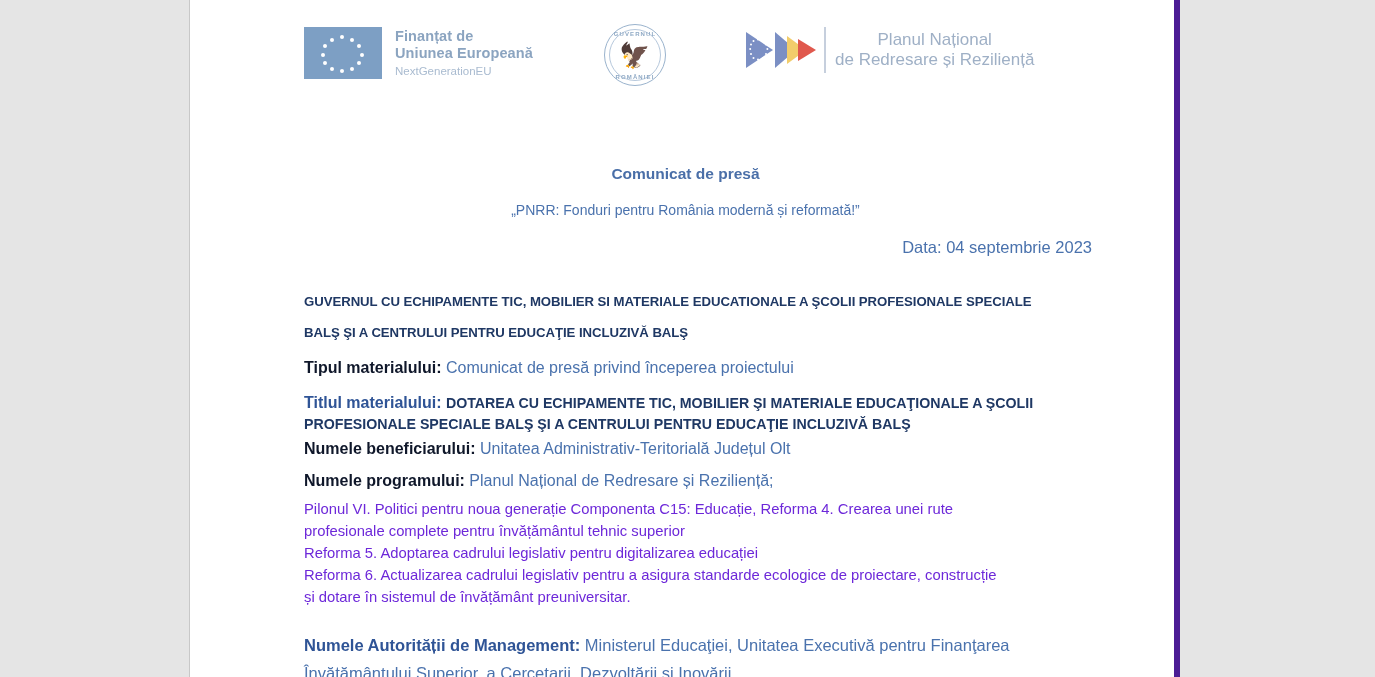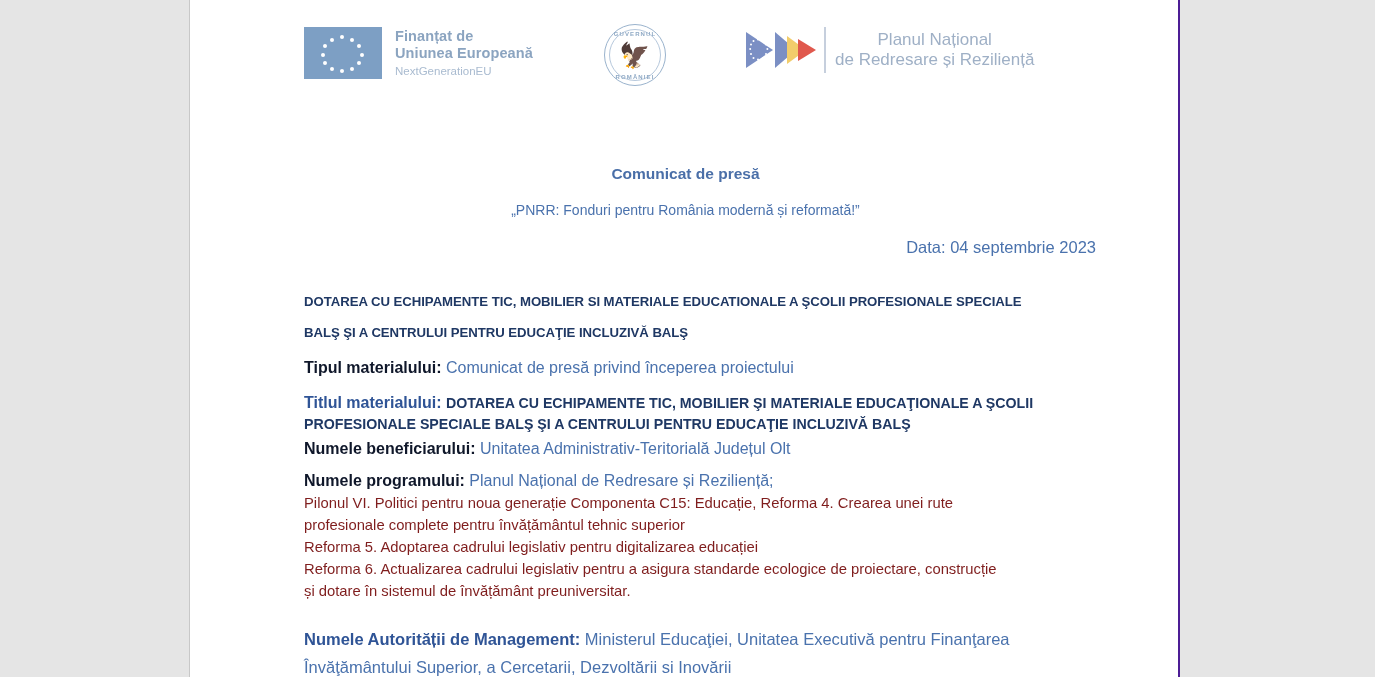--- a/index.html
+++ b/index.html
@@ -16,21 +16,21 @@
   }
 
   #page {
     position: absolute;
     left: 189px;
     top: 0;
     width: 991px;
     height: 677px;
     background: #ffffff;
     border-left: 1px solid #c8c8c8;
-    border-right: 2px solid #4c1d95;
+    border-right: 6px solid #4c1d95;
     box-sizing: border-box;
     overflow: hidden;
   }
 
   
   .logo-strip {
     position: absolute;
     left: 0;
     top: 22px;
     width: 991px;
@@ -218,22 +218,22 @@
   }
   .field-title .val {
     font-weight: bold;
     color: #1f3864;
     font-size: 14.2px;
   }
 
   .para {
     font-size: 14.8px;
     line-height: 1.48;
-    color: #7f1d1d;
-    margin-top: 1px;
+    color: #6d28d9;
+    margin-top: 7px;
   }
   .para p { margin: 0; }
 
   .field-wide {
     font-size: 16.5px;
     line-height: 1.72;
     color: #4a72ad;
     margin-top: 22px;
   }
   .field-wide .lbl {
@@ -309,21 +309,21 @@
     </div>
   </div>
 
   <div class="title-main">Comunicat de presă</div>
   <div class="title-sub">„PNRR: Fonduri pentru România modernă și reformată!”</div>
   <div class="date-line">Data: 04 septembrie 2023</div>
 
   <div class="content">
 
     <div class="doc-heading">
-      <div>DOTAREA CU ECHIPAMENTE TIC, MOBILIER SI MATERIALE EDUCATIONALE A ŞCOLII PROFESIONALE SPECIALE</div>
+      <div>GUVERNUL CU ECHIPAMENTE TIC, MOBILIER SI MATERIALE EDUCATIONALE A ŞCOLII PROFESIONALE SPECIALE</div>
       <div>BALŞ ŞI A CENTRULUI PENTRU EDUCAŢIE INCLUZIVĂ  BALŞ</div>
     </div>
 
     <div class="field">
       <span class="lbl">Tipul materialului:</span>
       <span class="val">Comunicat de presă privind începerea proiectului</span>
     </div>
 
     <div class="field-title">
       <span class="lbl">Titlul materialului:</span>

